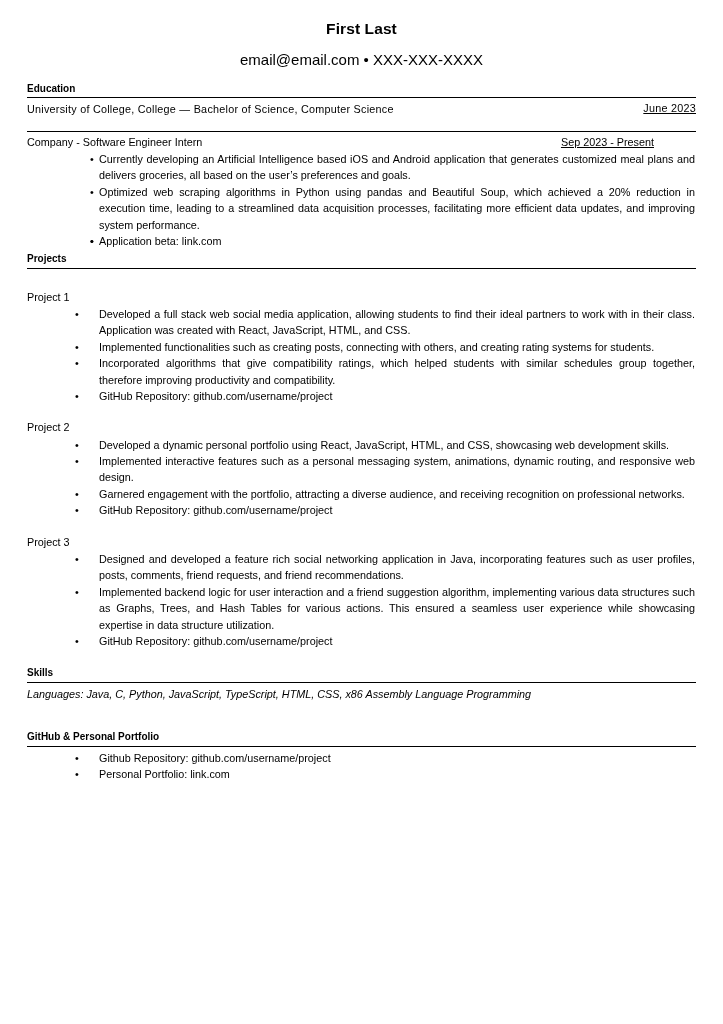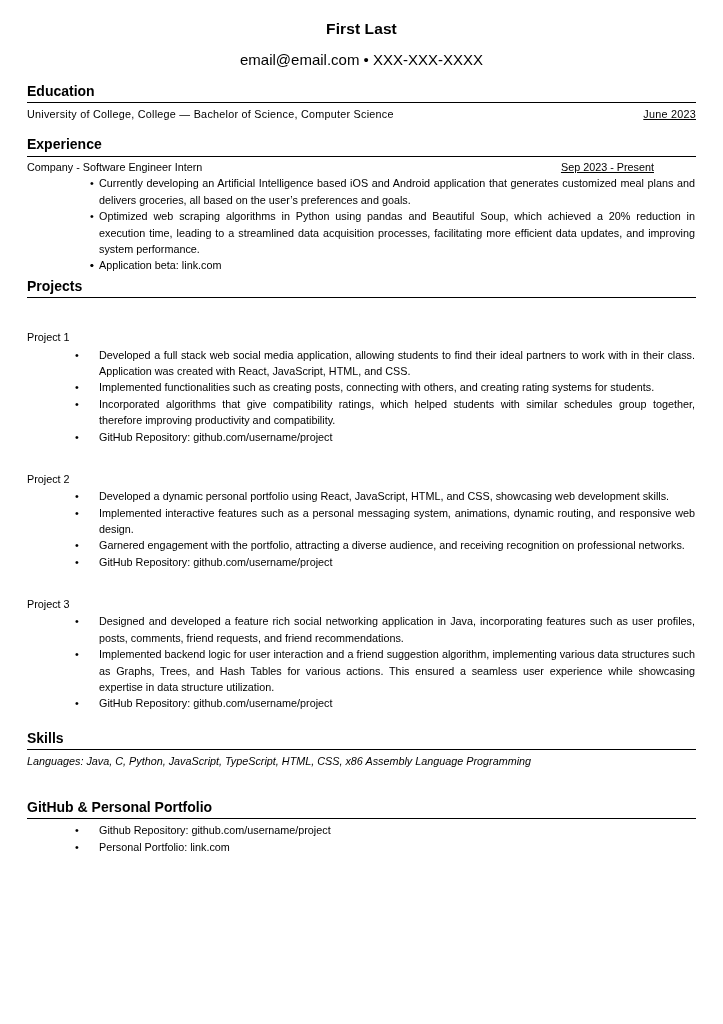--- a/index.html
+++ b/index.html
@@ -39,38 +39,38 @@
     font-size: 15px;
     margin: 12px 0 0 0;
     line-height: 1.2;
   }
 
   
   .section {
     margin-top: 14px;
   }
   .section-title {
-    font-size: 14px;
+    font-size: 10px;
     font-weight: bold;
     line-height: 1.25;
     margin: 0 0 2px 0;
     padding: 0;
   }
   .section-rule {
     border: 0;
     border-top: 1.6px solid #000;
     margin: 0 0 3px 0;
     padding: 0;
     height: 0;
   }
 
   
   .row-split {
     display: flex;
-    align-items: flex-end;
+    align-items: center;
     font-size: 10.8px;
     line-height: 1.45;
   }
   .row-left { flex: 1 1 auto; }
   .row-right {
     flex: 0 0 auto;
     padding-right: 42px;
     white-space: nowrap;
     text-decoration: underline;
   }
@@ -110,21 +110,21 @@
   }
   .bullets-tight li .bullet-dot { left: 63px; }
 
   
   .bullets-wide li {
     padding-left: 72px;
     padding-right: 1px;
   }
   .bullets-wide li .bullet-dot { left: 48px; }
 
-  .project-group { margin-top: 12px; }
+  .project-group { margin-top: 1px; }
   .project-title {
     font-size: 10.8px;
     line-height: 1.5;
     margin: 0 0 1px 0;
   }
   .project-gap { height: 14px; }
 
   .skills-line {
     font-size: 10.8px;
     line-height: 1.62;
@@ -145,21 +145,20 @@
   <div class="section">
     <div class="section-title">Education</div>
     <hr class="section-rule">
     <div class="row-split">
       <div class="row-left edu-line">University of College, College — Bachelor of Science, Computer Science</div>
       <div class="row-right edu-date">June 2023</div>
     </div>
   </div>
 
   <div class="section">
-    <div class="section-title">Experience</div>
     <hr class="section-rule">
     <div class="row-split">
       <div class="row-left">Company - Software Engineer Intern</div>
       <div class="row-right">Sep 2023 - Present</div>
     </div>
     <ul class="bullets bullets-tight">
       <li>
         <span class="bullet-dot">•</span>
         <span>Currently developing an Artificial Intelligence based iOS and Android application that generates customized meal plans and delivers groceries, all based on the user’s preferences and goals.</span>
       </li>

